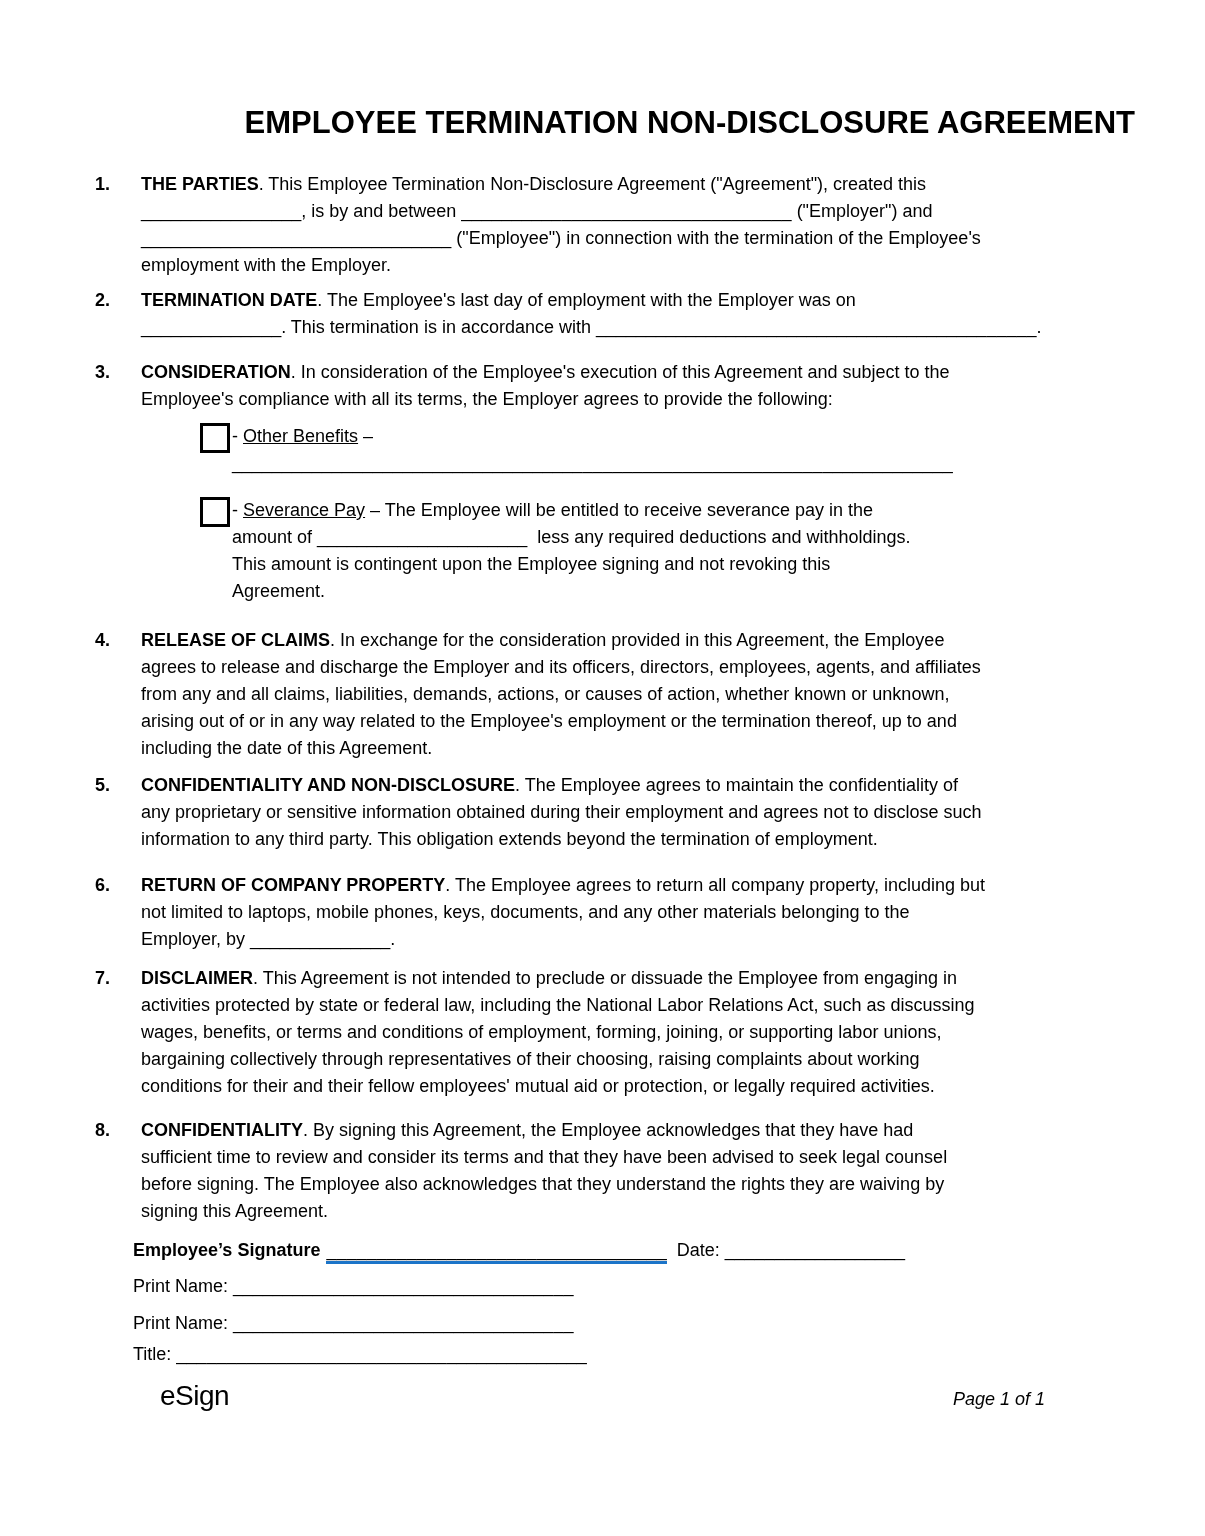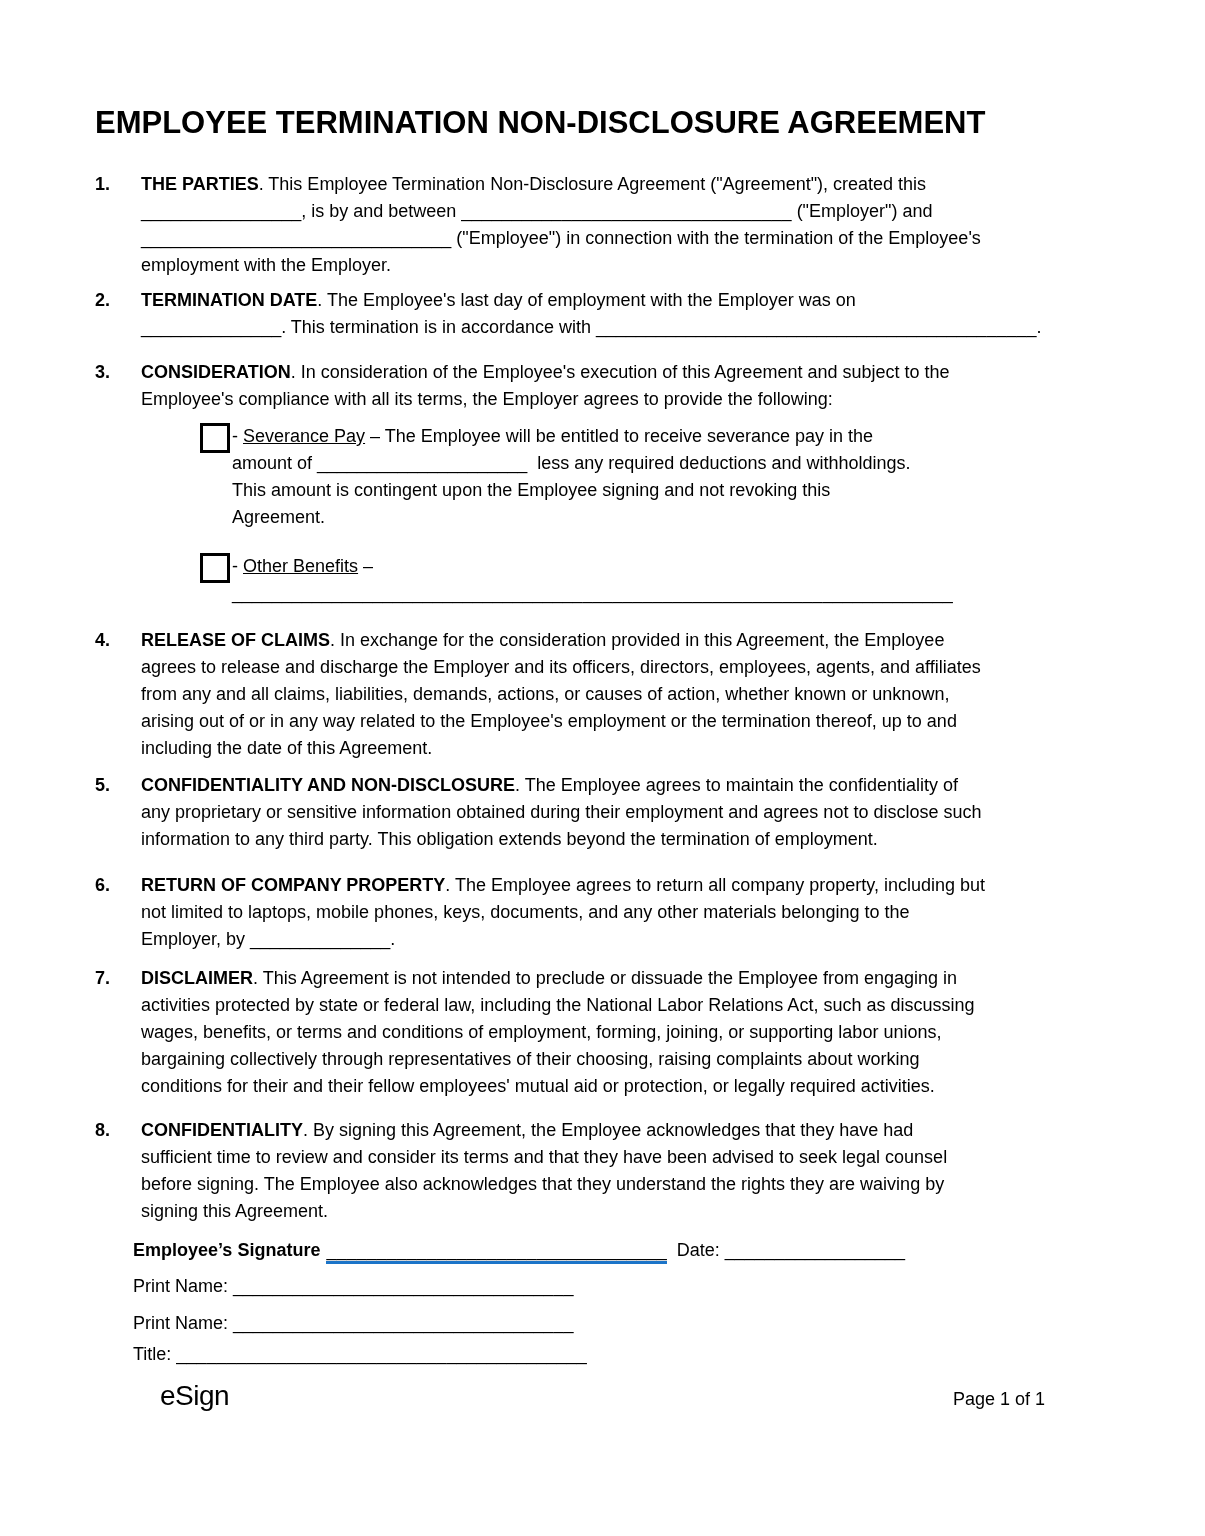--- a/index.html
+++ b/index.html
@@ -4,21 +4,21 @@
 <style>
   * { box-sizing: border-box; }
   html, body { margin: 0; padding: 0; background: #ffffff; }
   body {
     width: 1205px; height: 1536px; overflow: hidden;
     font-family: "Liberation Sans", sans-serif;
     color: #000; font-size: 18px; line-height: 27px;
   }
   .page { width: 1205px; height: 1536px; position: relative; padding: 0 70px 0 95px; }
   .doc-title {
-    margin: 105px 0 30px 0; text-align: left;
+    margin: 105px 0 30px 0; text-align: right;
     font-size: 31px; line-height: 36px; font-weight: bold; letter-spacing: 0px;
   }
   .section { display: flex; align-items: flex-start; }
   .num { flex: none; width: 38px; font-weight: bold; }
   .sec-body { width: 1000px; white-space: pre-wrap; margin-left: 8px; }
   .heading { font-weight: bold; }
   .mb8 { margin-bottom: 8px; }  .mb10 { margin-bottom: 10px; }
   .mb12 { margin-bottom: 12px; } .mb17 { margin-bottom: 17px; }
   .mb18 { margin-bottom: 18px; } .mb19 { margin-bottom: 19px; }
   .mb20 { margin-bottom: 20px; } .mb21 { margin-bottom: 21px; } .mb22 { margin-bottom: 22px; }
@@ -30,21 +30,21 @@
   }
   .opt-text { width: 810px; white-space: pre-wrap; margin-left: 2px; }
   .u { text-decoration: underline; }
   .closing { padding-left: 38px; }
   .sig-block { padding-left: 38px; }
   .sig-row { white-space: pre; }
   .bold { font-weight: bold; text-align: center; }
   .sig-field { border-bottom: 3px solid #1b74c8; margin: 0 10px 0 6px; display: inline-block; line-height: 22px; }
   .footer { display: flex; justify-content: space-between; align-items: baseline; margin-top: 14px; padding: 0 90px 0 65px; }
   .brand { font-size: 28px; font-weight: normal; letter-spacing: -0.5px; }
-  .page-label { font-size: 18px; }
+  .page-label { font-size: 18px; font-style: italic; }
 </style>
 </head>
 <body>
 
 <div class="page">
 
   <div class="doc-title">EMPLOYEE TERMINATION NON-DISCLOSURE AGREEMENT</div>
 
   <div class="section mb8">
     <span class="num">1.</span>
@@ -60,30 +60,30 @@
 ______________. This termination is in accordance with ____________________________________________.</span></span>
   </div>
 
   <div class="section mb10">
     <span class="num">3.</span>
     <span class="sec-body"><span class="heading">CONSIDERATION</span><span>. In consideration of the Employee's execution of this Agreement and subject to the
 Employee's compliance with all its terms, the Employer agrees to provide the following:</span></span>
   </div>
 
   <div class="options">
+    <div class="option mb20">
+      <span class="checkbox"></span>
+      <span class="opt-text"><span>- </span><span class="u">Other Benefits</span><span> – ________________________________________________________________________</span></span>
+    </div>
     <div class="option mb22">
       <span class="checkbox"></span>
       <span class="opt-text"><span>- </span><span class="u">Severance Pay</span><span> – The Employee will be entitled to receive severance pay in the
 amount of _____________________  less any required deductions and withholdings.
 This amount is contingent upon the Employee signing and not revoking this
 Agreement.</span></span>
-    </div>
-    <div class="option mb20">
-      <span class="checkbox"></span>
-      <span class="opt-text"><span>- </span><span class="u">Other Benefits</span><span> – ________________________________________________________________________</span></span>
     </div>
   </div>
 
   <div class="section mb10">
     <span class="num">4.</span>
     <span class="sec-body"><span class="heading">RELEASE OF CLAIMS</span><span>. In exchange for the consideration provided in this Agreement, the Employee
 agrees to release and discharge the Employer and its officers, directors, employees, agents, and affiliates
 from any and all claims, liabilities, demands, actions, or causes of action, whether known or unknown,
 arising out of or in any way related to the Employee's employment or the termination thereof, up to and
 including the date of this Agreement.</span></span>

